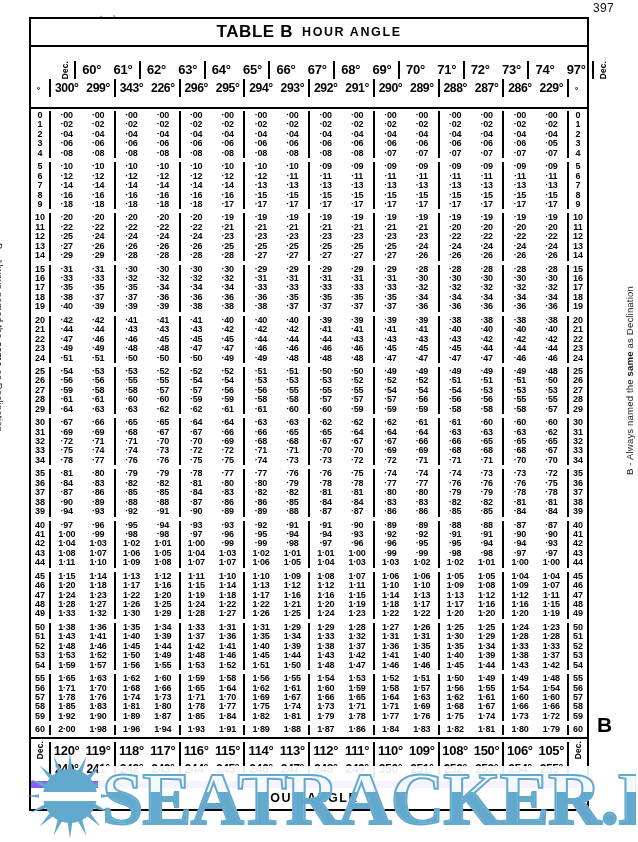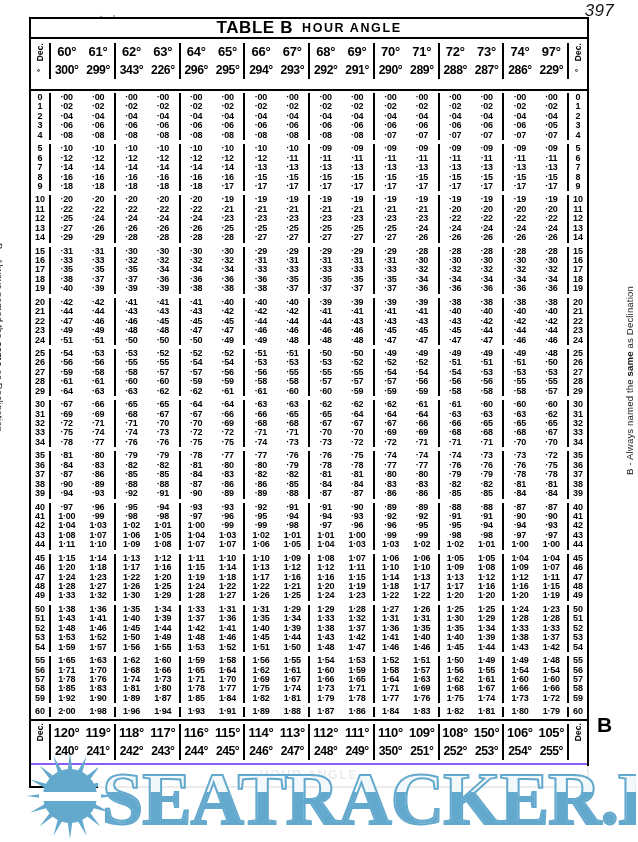--- a/index.html
+++ b/index.html
@@ -12,24 +12,23 @@
     position: relative;
     font-family: "Liberation Sans", sans-serif;
     color: #000;
     overflow: hidden;
   }
 
   
   #page-number {
     position: absolute;
     top: 1px; right: 24px;
-    font-size: 17px;
+    font-size: 12px;
     letter-spacing: .3px;
     color: #111;
-    font-style: italic;
   }
 
   
   #pencil-mark {
     position: absolute;
     left: 86px; top: 13px;
     width: 60px; height: 22px;
     opacity: .62;
     pointer-events: none;
   }
@@ -58,21 +57,21 @@
   #table-frame {
     position: absolute;
     left: 29px; top: 17px;
     width: 560px;
     border: 2px solid #000;
     background: #fff;
   }
 
   
   #title-band {
-    height: 20px;
+    height: 28px;
     border-bottom: 2px solid #000;
     display: flex;
     align-items: center;
     justify-content: center;
     gap: 9px;
   }
   #title-main {
     font-size: 17px; font-weight: bold; letter-spacing: .6px;
   }
   #title-sub {
@@ -112,21 +111,21 @@
   #foot-top .cell, #foot-bot .cell {
     line-height: 18px;
     height: 18px;
   }
   #head-top .cell { font-size: 13px; letter-spacing: -.2px; }
   #head-bot .cell { font-size: 12.2px; letter-spacing: -.4px; }
   #foot-top .cell { font-size: 13px; letter-spacing: -.3px; }
   #foot-bot .cell { font-size: 12.2px; letter-spacing: -.5px; }
 
   #header-block { border-bottom: 2px solid #000; }
-  #head-top { padding-top: 4px; }
+  #head-top { padding-top: 14px; margin-left: 25px; }
   #head-bot { padding-bottom: 10px; }
 
   .dec-vert {
     font-size: 8.4px;
     font-weight: bold;
     letter-spacing: .1px;
     white-space: nowrap;
     transform: rotate(-90deg);
     line-height: 1;
   }
@@ -152,21 +151,21 @@
     line-height: 9.45px;
     font-weight: bold;
   }
   .data-row.spacer-before { margin-top: 4.0px; }
 
   
   #body-block .dec-col.boxed { border-left: 2px solid #000; }
   #body-block .dec-col.boxed-r { border-right: 2px solid #000; }
 
   
-  #footer-block { border-bottom: 2px solid #8b5cf6; }
+  #footer-block { border-bottom: 7px solid #8b5cf6; }
   #foot-top { padding-top: 3px; }
   #foot-bot { padding-bottom: 3px; }
 
   #foot-label-band {
     height: 21px;
     display: flex;
     align-items: center;
     justify-content: center;
     font-size: 12.5px;
     font-weight: bold;

